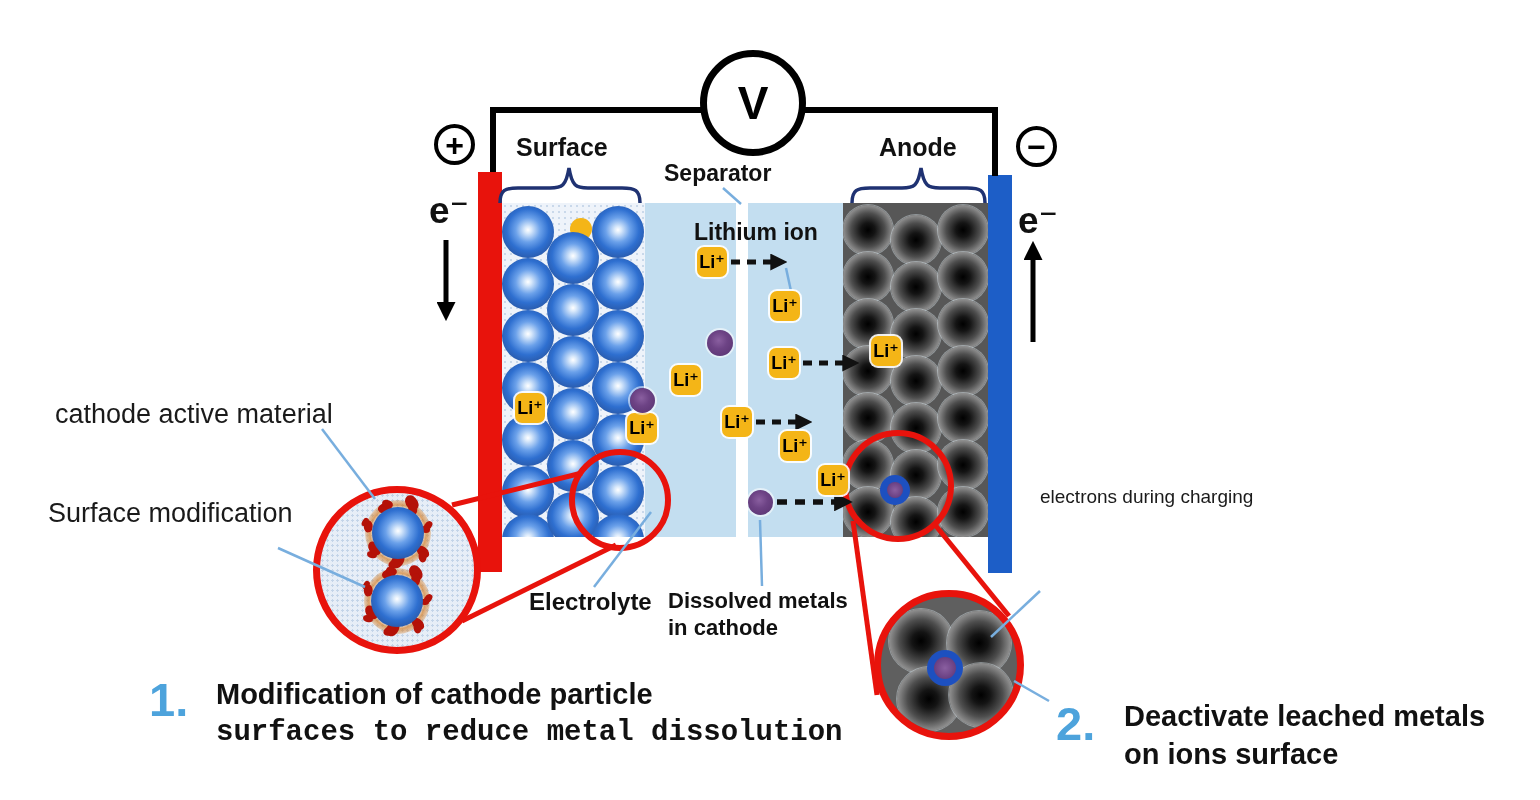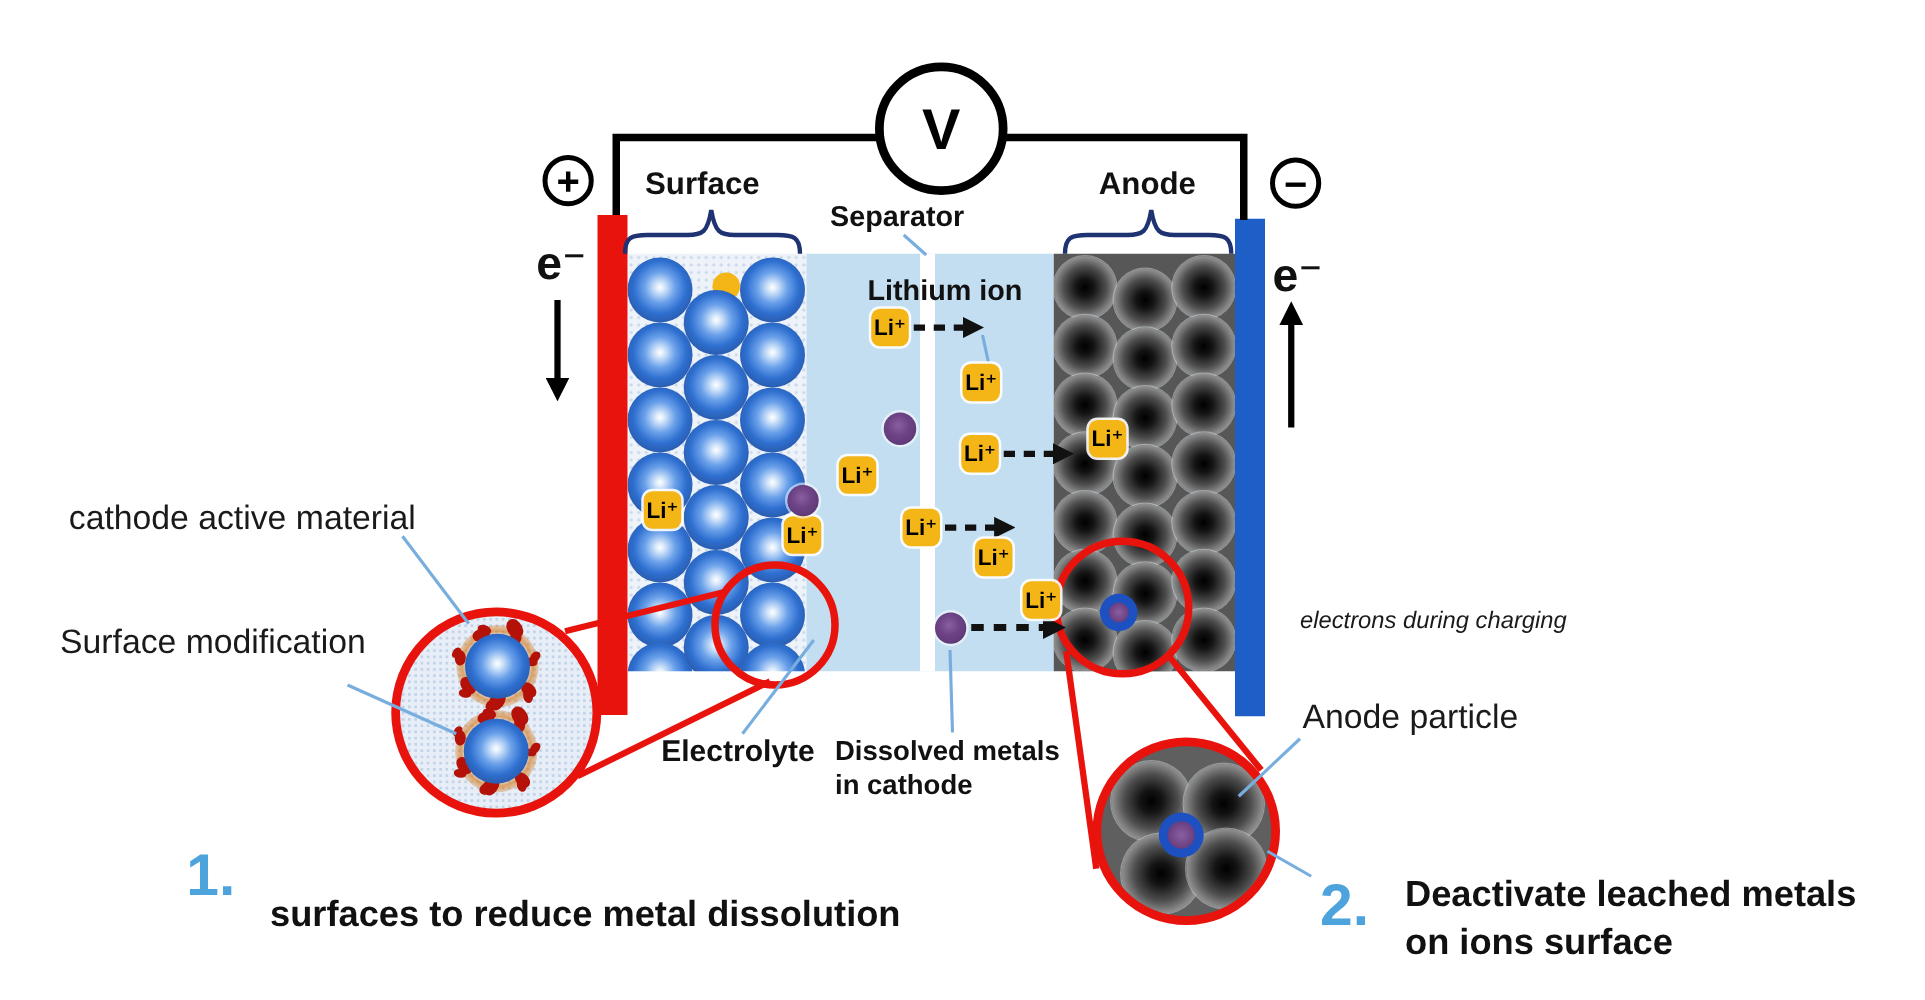--- a/index.html
+++ b/index.html
@@ -213,28 +213,28 @@
   <div class="t b" style="left:1018px;top:199px;font-size:37px;">e⁻</div>
 
   <div class="t b z9" style="left:516px;top:133px;font-size:25px;">Surface</div>
   <div class="t b z9" style="left:879px;top:133px;font-size:25px;">Anode</div>
   <div class="t b z9" style="left:664px;top:160px;font-size:23px;">Separator</div>
   <div class="t b z9" style="left:694px;top:219px;font-size:23px;">Lithium ion</div>
   <div class="t b z9" style="left:529px;top:588px;font-size:24px;">Electrolyte</div>
   <div class="t b z9" style="left:668px;top:588px;font-size:22px;">Dissolved metals</div>
   <div class="t b z9" style="left:668px;top:615px;font-size:22px;">in cathode</div>
 
-  <div class="t z9" style="left:1040px;top:486px;font-size:19px;color:#1a1a1a;font-style:italic;">electrons during charging</div>
-  <div class="t z9" style="left:1042px;top:558px;font-size:27px;color:#1a1a1a;">Anode particle</div>
+  <div class="t z9" style="left:1040px;top:486px;font-size:19px;color:#1a1a1a;">electrons during charging</div>
 
   <div class="t z9" style="left:48px;top:498px;font-size:27px;color:#1a1a1a;">Surface modification</div>
   <div class="t z9" style="left:55px;top:399px;font-size:27px;color:#1a1a1a;">cathode active material</div>
 
   <div class="t b z9" style="left:149px;top:672px;font-size:47px;color:#4da3dc;">1.</div>
-  <div class="t b z9" style="left:216px;top:716px;font-size:29px;">surfaces to reduce metal dissolution</div>
+  <div class="t b z9" style="left:216px;top:678px;font-size:29px;">Modification of cathode particle</div>
+  <div class="t b z9" style="left:216px;top:716px;font-size:29px;font-family:Liberation Mono, monospace;">surfaces to reduce metal dissolution</div>
   <div class="t b z9" style="left:1056px;top:696px;font-size:47px;color:#4da3dc;">2.</div>
   <div class="t b z9" style="left:1124px;top:700px;font-size:29px;">Deactivate leached metals</div>
   <div class="t b z9" style="left:1124px;top:738px;font-size:29px;">on ions surface</div>
 
 <div class="ion" style="left: 697px; top: 247px; background: rgb(244, 181, 23);">Li⁺</div>
     <div class="ion" style="left: 770px; top: 291px; background: rgb(244, 181, 23);">Li⁺</div>
     <div class="ion" style="left: 769px; top: 348px; background: rgb(244, 181, 23);">Li⁺</div>
     <div class="ion" style="left: 671px; top: 365px; background: rgb(244, 181, 23);">Li⁺</div>
     <div class="ion" style="left: 515px; top: 393px; background: rgb(244, 181, 23);">Li⁺</div>
     <div class="ion" style="left: 627px; top: 413px; background: rgb(244, 181, 23);">Li⁺</div>

